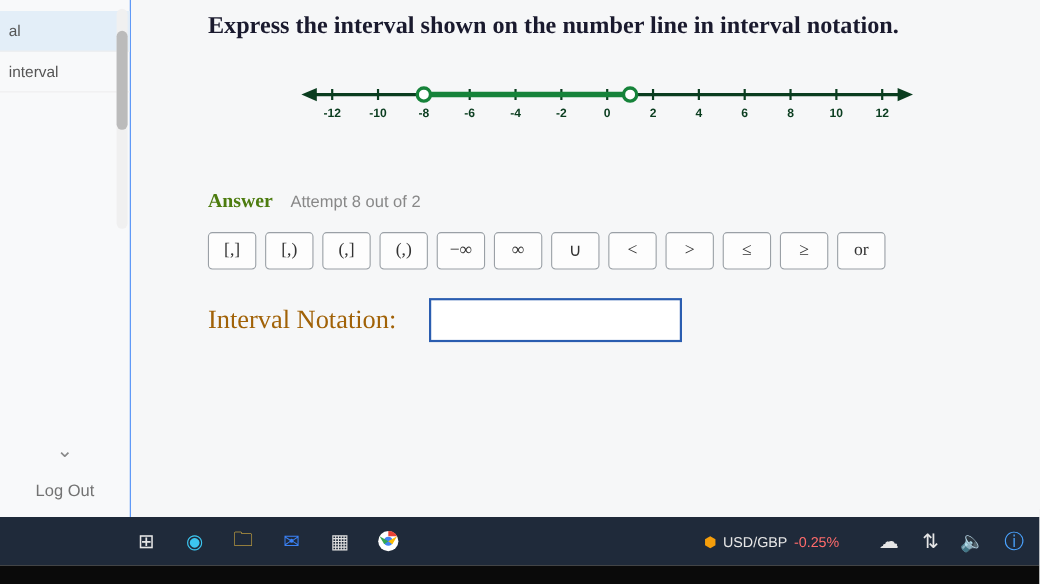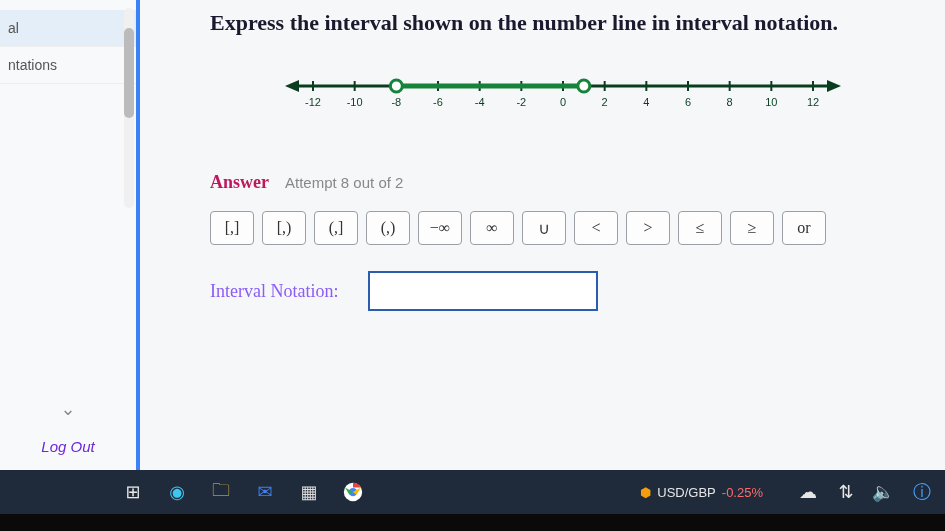--- a/index.html
+++ b/index.html
@@ -10,23 +10,23 @@
     height: 531px;
     overflow: hidden;
     position: relative;
   }
   .app {
     display: flex;
     height: 470px;
     background: #f3f4f5;
   }
   .sidebar {
-    width: 140px;
+    width: 119px;
     background: #f8f9fa;
-    border-right: 4px solid #3b82f6;
+    border-right: 1px solid #3b82f6;
     position: relative;
     padding-top: 10px;
   }
   .side-item {
     padding: 10px 8px;
     font-size: 14px;
     color: #555;
     border-bottom: 1px solid #eee;
     font-family: Arial, sans-serif;
   }
@@ -53,51 +53,51 @@
     width: 100%;
     text-align: center;
   }
   .chevron {
     color: #888;
     font-size: 18px;
     margin-bottom: 18px;
     display:block;
   }
   .logout {
-    color: #6d28d9;
+    color: #737373;
     font-family: Arial, sans-serif;
     font-size: 15px;
     cursor: pointer;
-    font-style: italic;
   }
   .main {
     flex: 1;
     padding: 10px 30px 37px 70px;
     background: #f6f7f8;
     position: relative;
   }
   .prompt {
     font-size: 22px;
     color: #1a1a2e;
     font-weight: 600;
     margin-bottom: 26px;
   }
   .numline-wrap {
     width: 560px;
     margin: 0 auto 40px auto;
+    font-weight: bold;
   }
   svg.numline { display:block; }
   .ans-row {
     margin-top: 34px;
     margin-bottom: 18px;
   }
   .ans-label {
     font-weight: 700;
     font-size: 18px;
-    color: #be185d;
+    color: #4d7c0f;
     margin-right: 12px;
   }
   .attempt {
     font-size: 15px;
     color: #888;
     font-family: Arial, sans-serif;
   }
   .sym-row {
     display: flex;
     gap: 8px;
@@ -116,22 +116,22 @@
     color: #333;
     cursor: pointer;
     font-family: 'Times New Roman', serif;
   }
   .notation-row {
     display: flex;
     align-items: center;
     gap: 30px;
   }
   .notation-label {
-    font-size: 18px;
-    color: #8b5cf6;
+    font-size: 24px;
+    color: #a16207;
     font-weight: 500;
   }
   .notation-input {
     width: 230px;
     height: 40px;
     border: 2px solid #2a5db0;
     background: #fff;
     font-size: 16px;
     padding: 4px 8px;
     outline: none;
@@ -168,21 +168,21 @@
     height: 17px;
     background: #0a0a0a;
   }
 </style>
 </head>
 <body>
 
 <div class="app">
   <div class="sidebar">
     <div class="side-item active">al</div>
-    <div class="side-item">ntations</div>
+    <div class="side-item">interval</div>
     <div class="scrollbar-t">
       <div class="scrollbar-thumb"></div>
     </div>
     <div class="logout-row">
       <span class="chevron">⌄</span>
       <span class="logout">Log Out</span>
     </div>
   </div>
 
   <div class="main">

